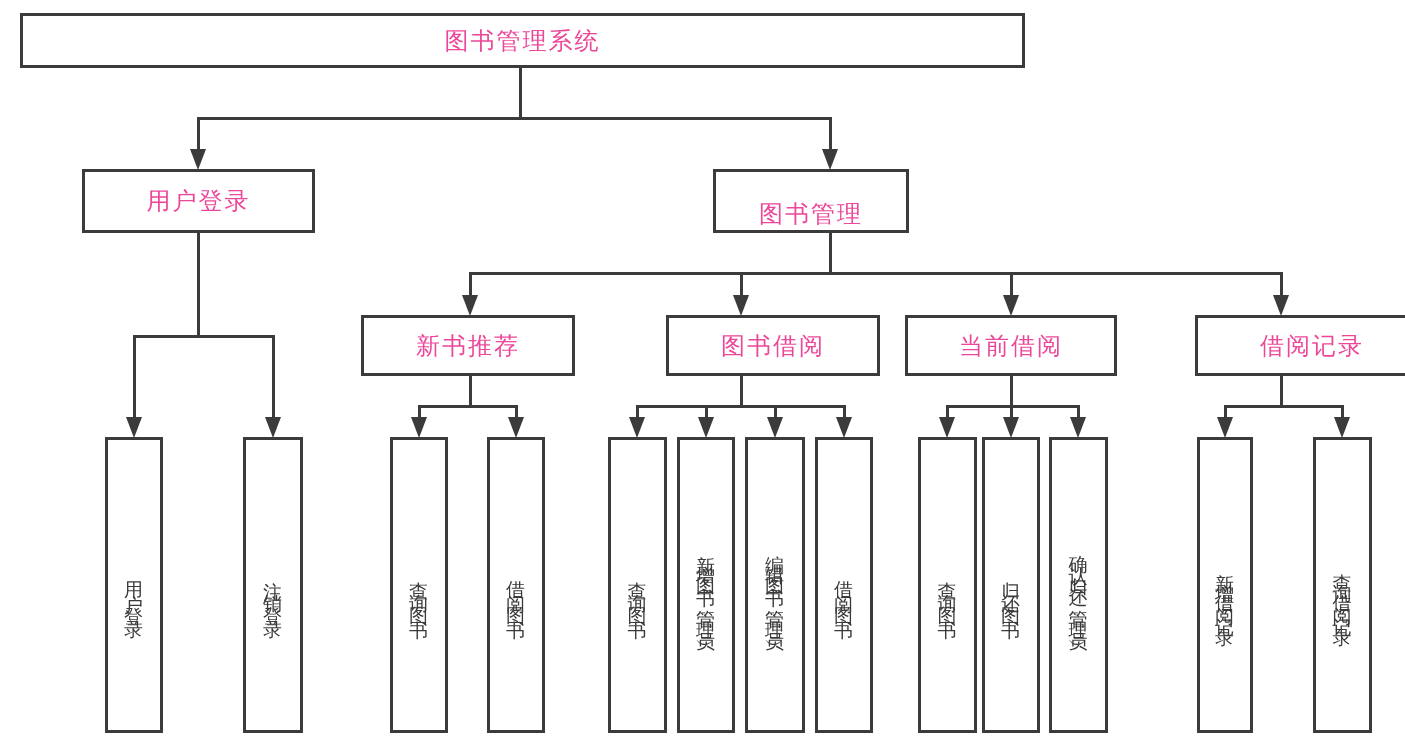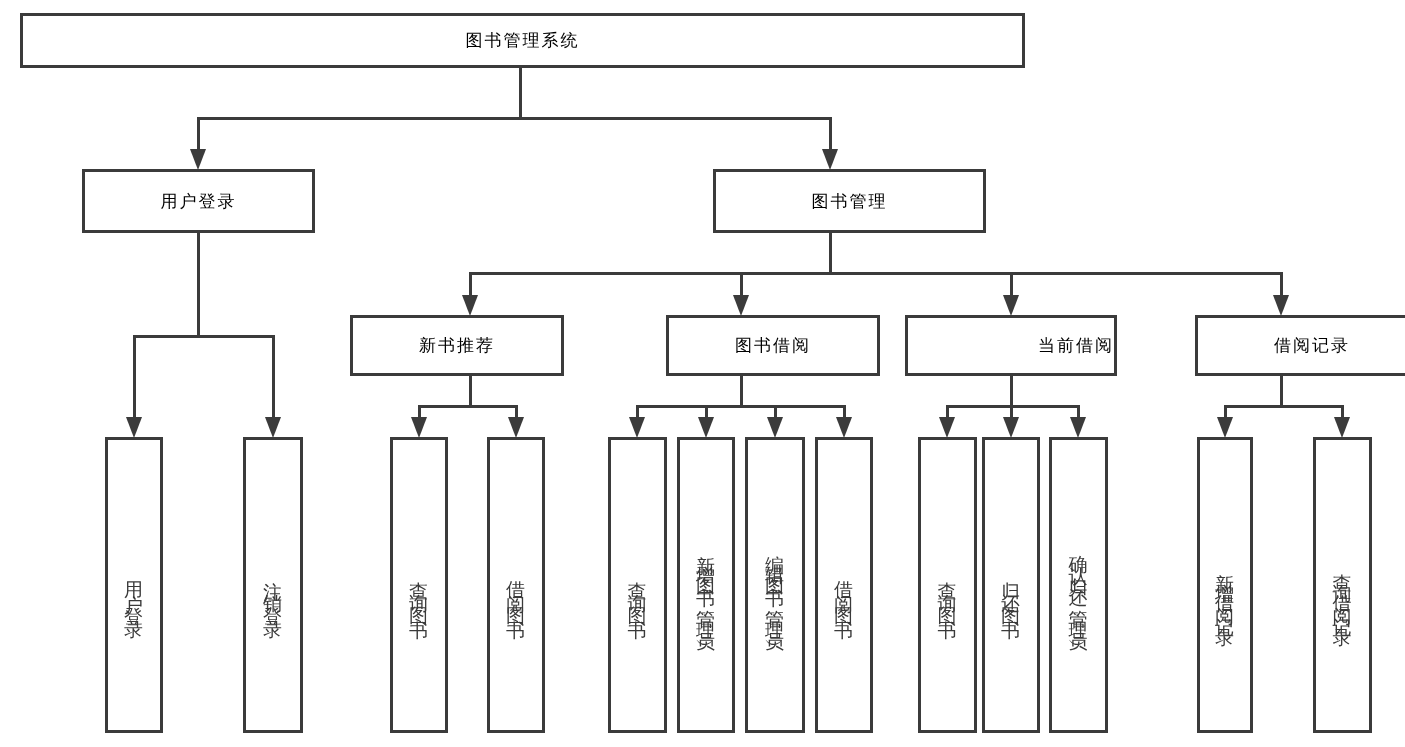--- a/index.html
+++ b/index.html
@@ -8,21 +8,21 @@
     font-family:"Liberation Sans","DejaVu Sans",sans-serif;
   }
   .box{
     position:absolute;background:#ffffff;border:3px solid #3b3b3b;
     box-sizing:border-box;display:flex;align-items:center;justify-content:center;
   }
   .root{left:20px;top:13px;width:1005px;height:55px;}
   .lvl2{top:169px;height:64px;}
   .lvl3{top:315px;height:61px;}
   .leaf{top:437px;height:296px;}
-  .hlabel{font-size:17px;color:#000000;letter-spacing:2px;white-space:nowrap;}
+  .hlabel{font-size:24px;color:#ec4899;letter-spacing:2px;white-space:nowrap;}
   .vlabel{
     writing-mode:vertical-rl;text-orientation:mixed;
     font-size:19px;color:#3a3a3a;line-height:1;white-space:nowrap;
   }
   .ls4{letter-spacing:13px;margin-top:13px;}
   .ls6{letter-spacing:11px;margin-top:11px;}
   .ls9{letter-spacing:11px;margin-top:8px;}
   .vline{position:absolute;width:3px;background:#3b3b3b;}
   .hline{position:absolute;height:3px;background:#3b3b3b;}
   .arrow{
@@ -41,31 +41,31 @@
 
 <div class="canvas">
 
   <div class="box root">
     <span class="hlabel">图书管理系统</span>
   </div>
 
   <div class="box lvl2" style="left:82px;width:233px;">
     <span class="hlabel">用户登录</span>
   </div>
-  <div class="box lvl2" style="left:713px;width:273px;">
+  <div class="box lvl2" style="left:713px;width:196px;align-items:flex-end;">
     <span class="hlabel">图书管理</span>
   </div>
 
-  <div class="box lvl3" style="left:350px;width:214px;">
+  <div class="box lvl3" style="left:361px;width:214px;">
     <span class="hlabel">新书推荐</span>
   </div>
   <div class="box lvl3" style="left:634px;width:214px;margin-left:32px;">
     <span class="hlabel">图书借阅</span>
   </div>
-  <div class="box lvl3" style="left:905px;width:212px;justify-content:flex-end;">
+  <div class="box lvl3" style="left:905px;width:212px;">
     <span class="hlabel">当前借阅</span>
   </div>
   <div class="box lvl3" style="left:1175px;width:234px;margin-left:20px;">
     <span class="hlabel">借阅记录</span>
   </div>
 
   <div class="box leaf" style="left:105px;width:58px;">
     <span class="vlabel ls4">用户登录</span>
   </div>
   <div class="box leaf" style="left:243px;width:60px;">

